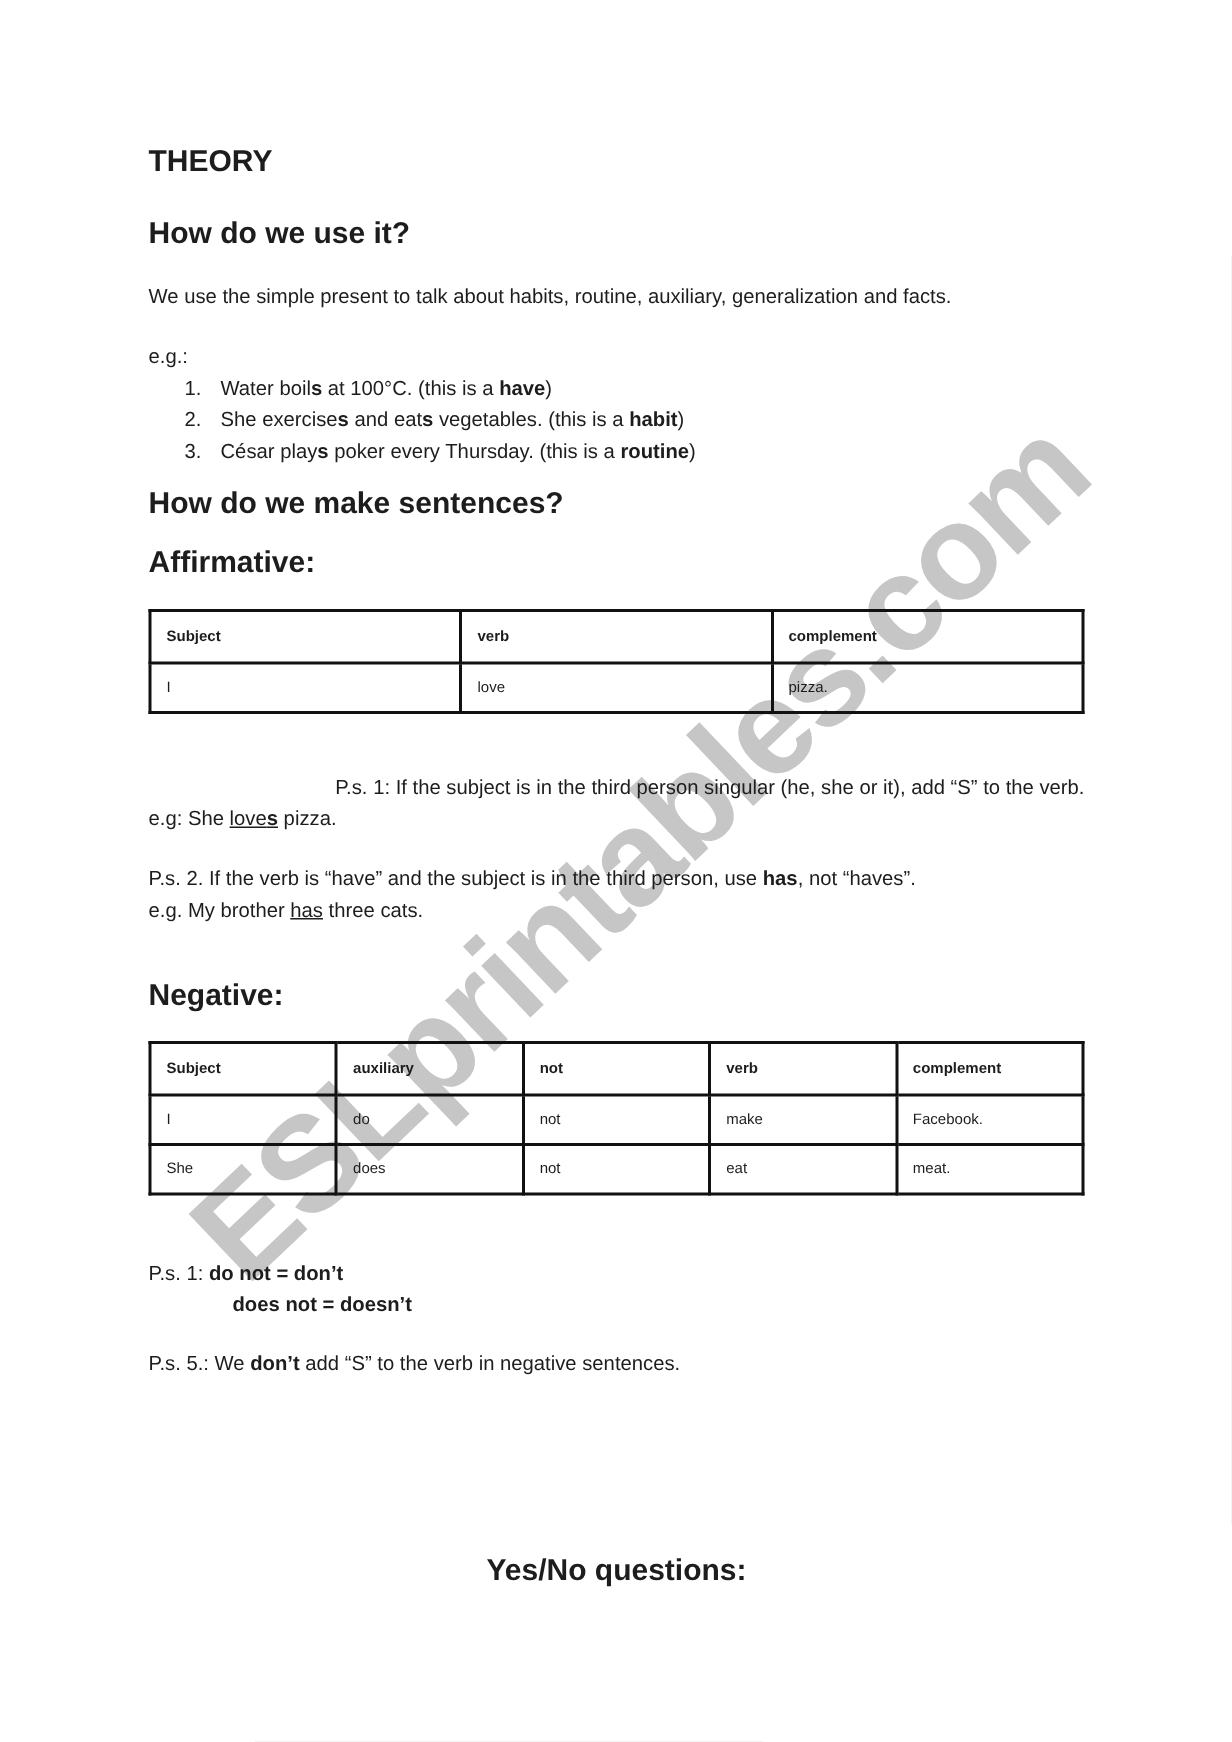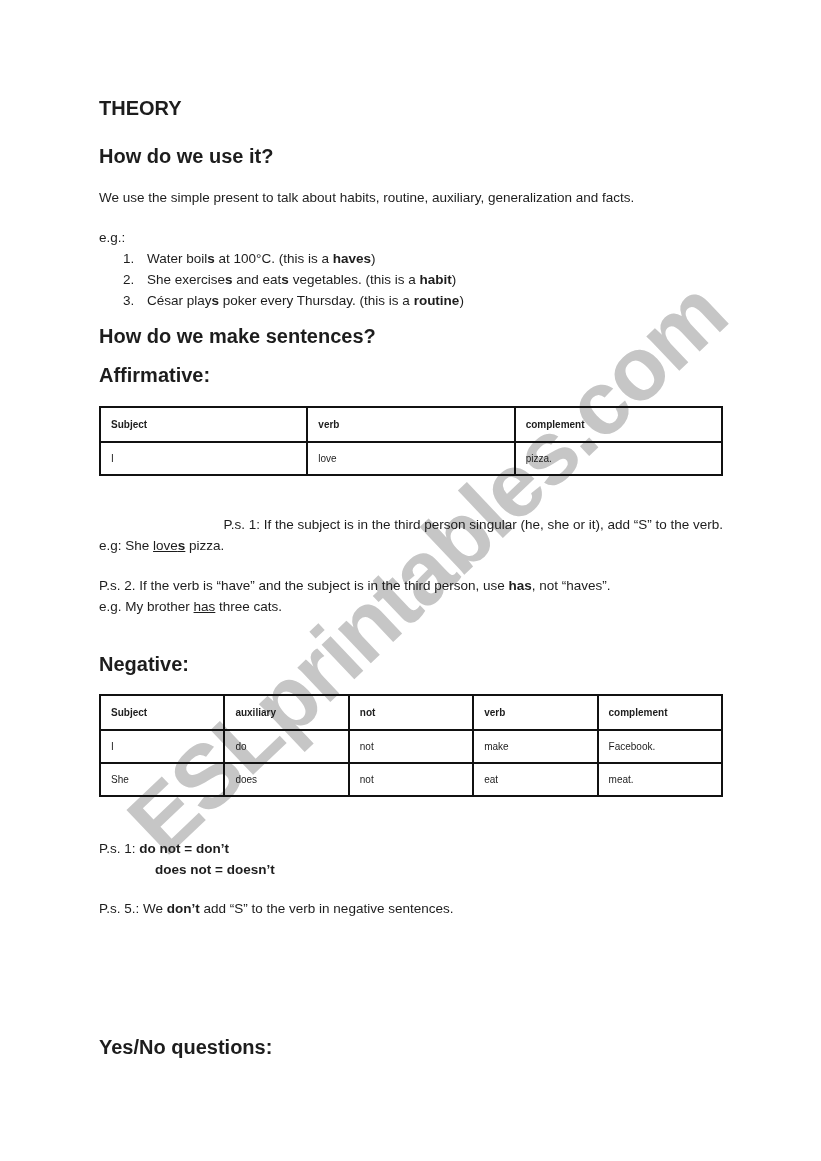--- a/index.html
+++ b/index.html
@@ -49,21 +49,21 @@
   .mt-eg{margin-top:19px;}
   .mt-make{margin-top:16px;}
   .mt-affirm{margin-top:21px;}
   .mt-table1{margin-top:22px;}
   .mt-notea{margin-top:38px;text-align:right;}
   .mt-notec{margin-top:19px;}
   .mt-negative{margin-top:38px;}
   .mt-table2{margin-top:21px;}
   .mt-nps1{margin-top:41px;}
   .mt-nps2{margin-top:18px;}
-  .mt-yesno{margin-top:119px;}
+  .mt-yesno{margin-top:119px;text-align:center;}
   .li{display:flex;}
   .li-num{
     width:48px;
     padding-left:24px;
     box-sizing:border-box;
     flex:none;
   }
   table{
     border-collapse:collapse;
     width:100%;
@@ -94,21 +94,21 @@
     <h1 class="doc-title">THEORY</h1>
 
     <div class="h2 mt-use">How do we use it?</div>
 
     <p class="mt-intro">We use the simple present to talk about habits, routine, auxiliary, generalization and facts.</p>
 
     <p class="mt-eg">e.g.:</p>
 
     <div class="li">
       <span class="li-num">1.</span>
-      <span><span>Water boil</span><span class="seg-b">s</span><span> at 100°C. (this is a </span><span class="seg-b">haves</span><span>)</span></span>
+      <span><span>Water boil</span><span class="seg-b">s</span><span> at 100°C. (this is a </span><span class="seg-b">have</span><span>)</span></span>
     </div>
     <div class="li">
       <span class="li-num">2.</span>
       <span><span>She exercise</span><span class="seg-b">s</span><span> and eat</span><span class="seg-b">s</span><span> vegetables. (this is a </span><span class="seg-b">habit</span><span>)</span></span>
     </div>
     <div class="li">
       <span class="li-num">3.</span>
       <span><span>César play</span><span class="seg-b">s</span><span> poker every Thursday. (this is a </span><span class="seg-b">routine</span><span>)</span></span>
     </div>
 

